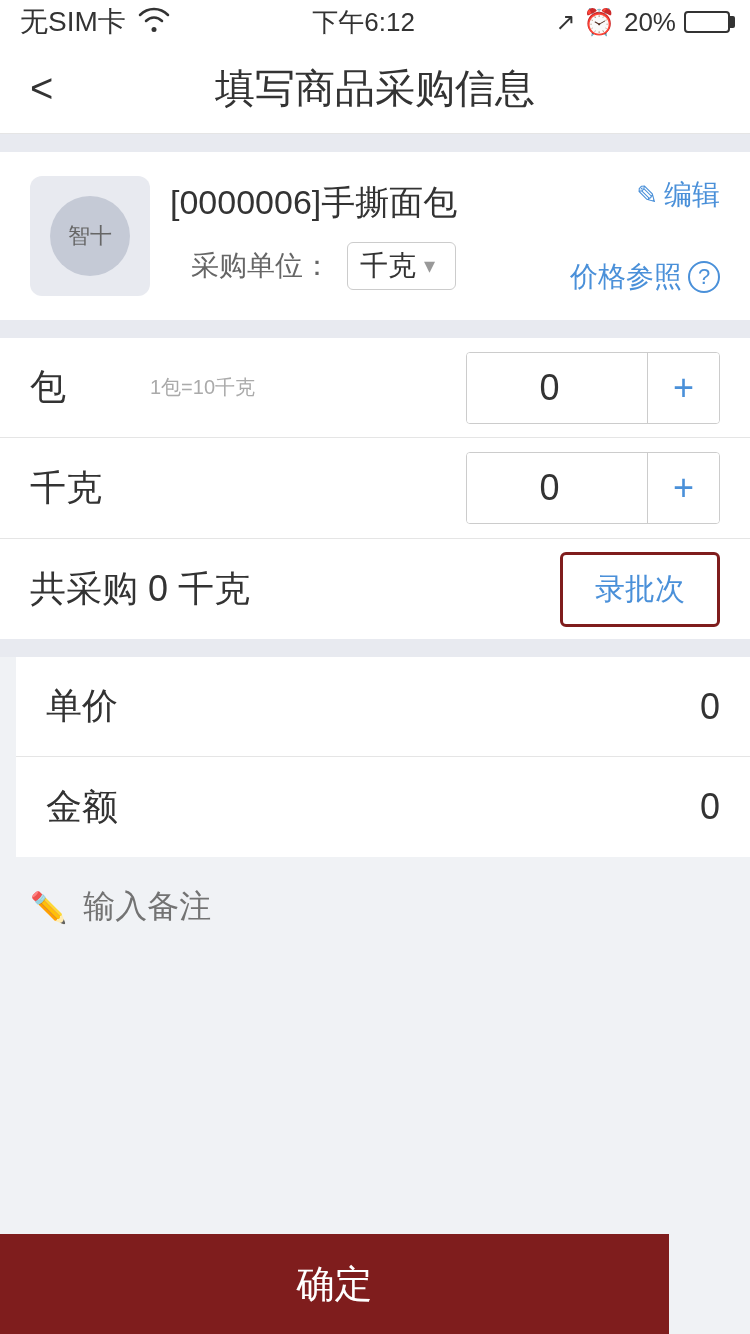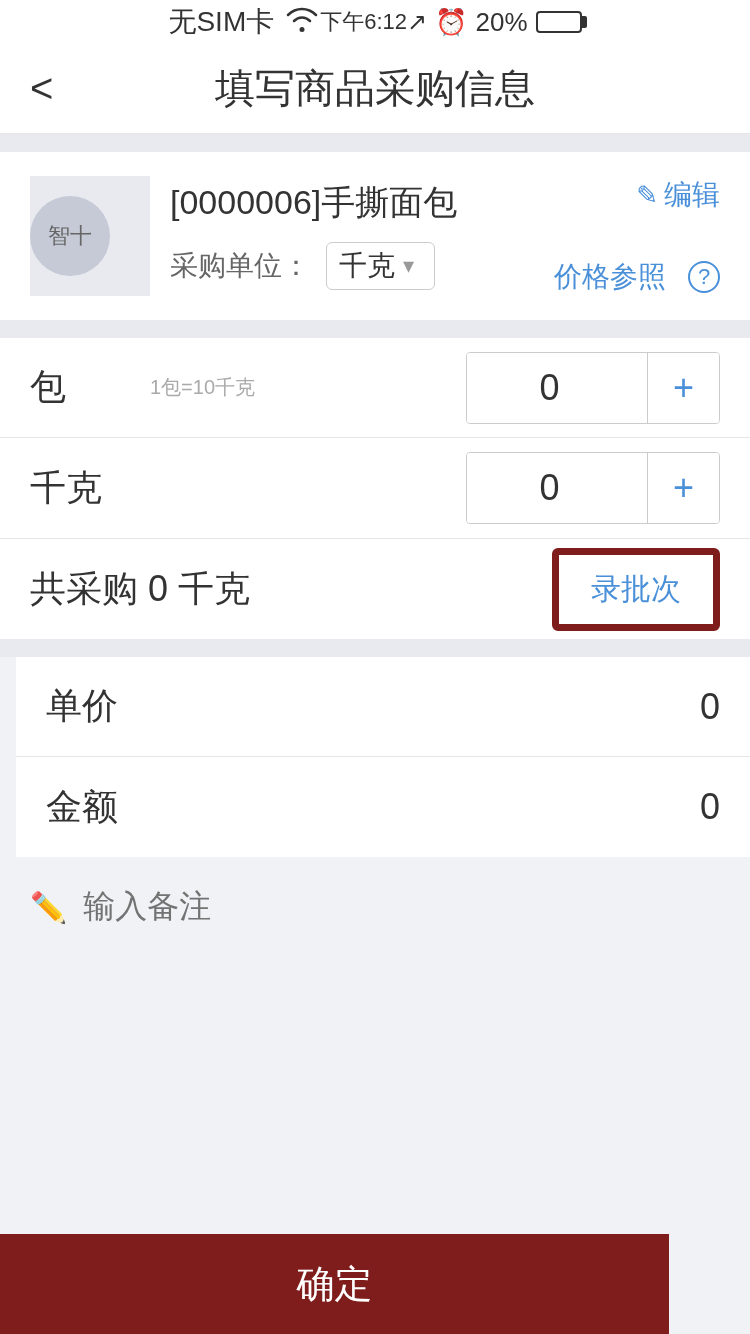--- a/index.html
+++ b/index.html
@@ -12,26 +12,26 @@
       color: #333;
       font-size: 32px;
     }
 
     
     .status-bar {
       height: 44px;
       background: #fff;
       display: flex;
       align-items: center;
-      justify-content: center;
+      justify-content: space-between;
       padding: 0 20px;
       font-size: 28px;
     }
     .status-left { display: flex; align-items: center; gap: 10px; }
-    .status-center { font-weight: 500; font-size: 22px; }
+    .status-center { font-weight: 500; font-size: 26px; }
     .status-right { display: flex; align-items: center; gap: 8px; font-size: 26px; }
     .battery-bar {
       width: 46px; height: 22px; border: 2px solid #333; border-radius: 4px;
       position: relative; display: inline-block;
     }
     .battery-bar::after {
       content: ''; position: absolute; right: -7px; top: 50%; transform: translateY(-50%);
       width: 5px; height: 12px; background: #333; border-radius: 0 2px 2px 0;
     }
     .battery-fill {
@@ -70,40 +70,40 @@
       background: #fff;
       padding: 24px 30px;
       display: flex;
       align-items: flex-start;
       gap: 20px;
       position: relative;
     }
     .product-thumb {
       width: 120px; height: 120px;
       background: #e8eaf0;
-      border-radius: 0;
-      display: flex; align-items: center; 
+      border-radius: 12px;
+      display: flex; align-items: center; justify-content: center;
       flex-shrink: 0;
     }
     .product-thumb-inner {
       width: 80px; height: 80px;
       background: #c5cad6;
       border-radius: 50%;
       display: flex; align-items: center; justify-content: center;
       color: #888; font-size: 24px;
     }
     .product-info { flex: 1; }
     .product-name {
       font-size: 34px;
       color: #333;
       margin-bottom: 16px;
       margin-top: 4px;
     }
     .product-unit-row {
-      display: flex; align-items: center; gap: 16px;
+      display: flex; align-items: center; gap: 16px; margin-left: 21px;
     }
     .product-unit-label { font-size: 28px; color: #666; }
     .unit-select {
       border: 1px solid #ccc;
       border-radius: 6px;
       padding: 4px 20px 4px 12px;
       font-size: 28px;
       color: #333;
       background: #fff;
       position: relative;
@@ -112,21 +112,21 @@
     .unit-arrow { color: #999; font-size: 22px; }
     .edit-link {
       position: absolute; right: 30px; top: 24px;
       color: #4a90d9; font-size: 28px;
       display: flex; align-items: center; gap: 6px;
       cursor: pointer;
     }
     .price-ref {
       position: absolute; right: 30px; bottom: 24px;
       color: #4a90d9; font-size: 28px;
-      display: flex; align-items: center; gap: 22px;
+      display: flex; align-items: center; gap: 6px;
       cursor: pointer;
     }
     .help-circle {
       width: 32px; height: 32px; border: 2px solid #4a90d9;
       border-radius: 50%; display: inline-flex; align-items: center; justify-content: center;
       font-size: 22px; color: #4a90d9;
     }
 
     
     .form-section {
@@ -187,21 +187,21 @@
       justify-content: space-between;
       padding: 0 30px;
       height: 100px;
       gap: 38px;
     }
     .total-label {
       font-size: 36px;
       color: #333;
     }
     .batch-btn {
-      border: 7px solid #7f1d1d;
+      border: 3px solid #7f1d1d;
       color: #4a90d9;
       background: #fff;
       border-radius: 6px;
       padding: 14px 32px;
       font-size: 30px;
       cursor: pointer;
     }
 
     
     .price-section {

